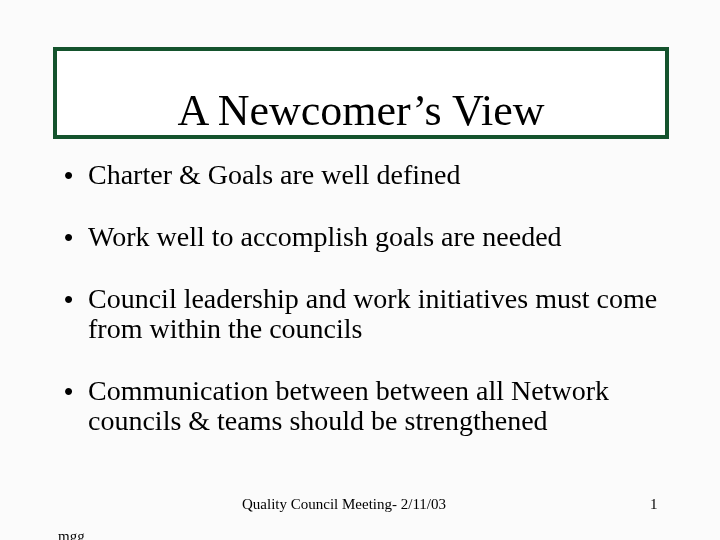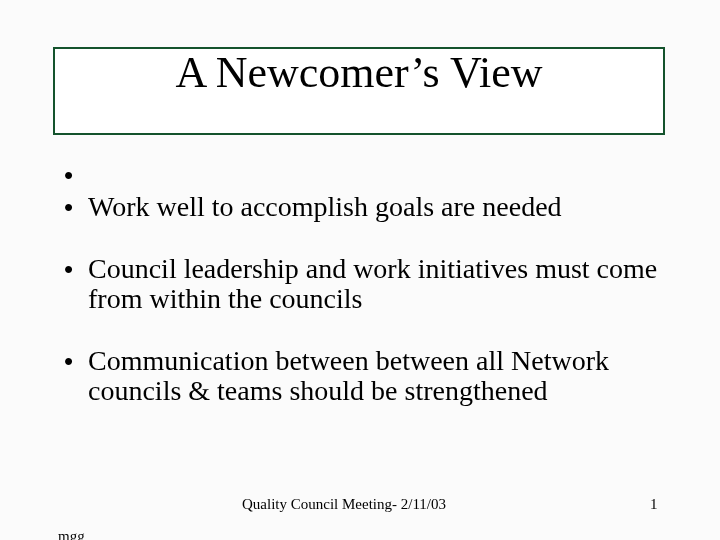--- a/index.html
+++ b/index.html
@@ -15,23 +15,23 @@
     color: #000000;
     overflow: hidden;
   }
   .title-box {
     position: absolute;
     left: 53px;
     top: 47px;
     width: 608px;
     height: 84px;
     background: #ffffff;
-    border: 2px solid #14532d;
+    border: 4px solid #14532d;
     display: flex;
-    align-items: flex-start;
+    align-items: flex-end;
     justify-content: center;
   }
   .title-text {
     font-size: 44px;
     line-height: 1.1;
     white-space: nowrap;
   }
   .bullet-list {
     position: absolute;
     left: 0;
@@ -88,20 +88,21 @@
 <div class="slide">
 
   <div class="title-box">
     <div class="title-text">A Newcomer’s View</div>
   </div>
 
   <div class="bullet-list">
 
     <div class="bullet-item">
       <span class="bullet-marker">•</span>
+      <span>Charter &amp; Goals are well defined</span>
     </div>
 
     <div class="bullet-item">
       <span class="bullet-marker">•</span>
       <span>Work well to accomplish goals are needed</span>
     </div>
 
     <div class="bullet-item">
       <span class="bullet-marker">•</span>
       <span>Council leadership and work initiatives must come from within the councils</span>

